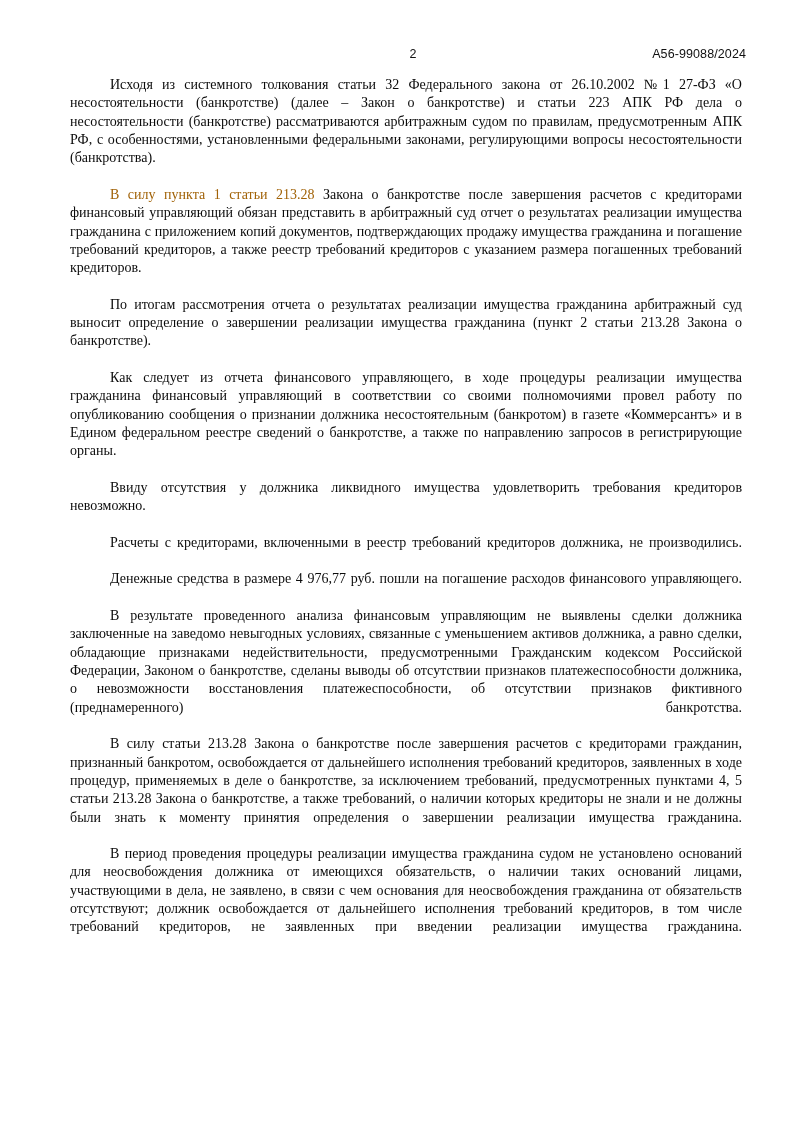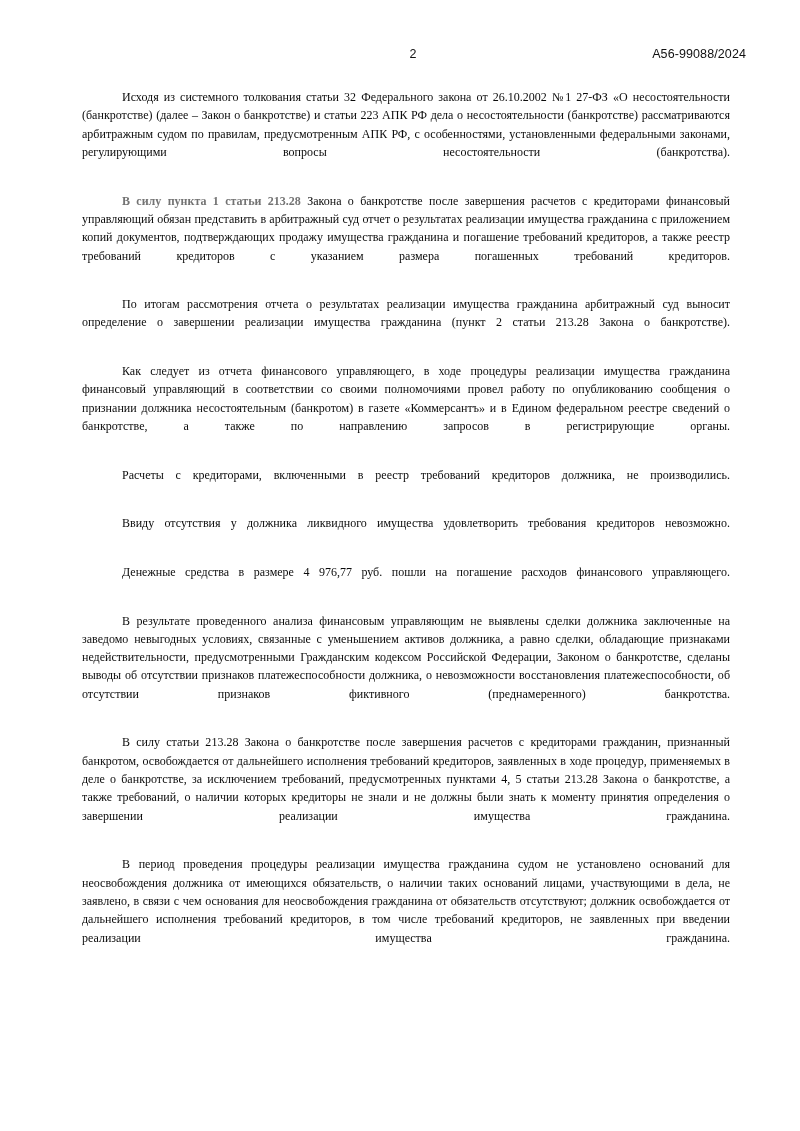--- a/index.html
+++ b/index.html
@@ -56,42 +56,41 @@
 
   
   .doc-body {
     position: absolute;
     left: 70px;
     top: 76px;
     width: 672px;
   }
 
   p.para {
-    margin: 12px;
+    margin: 0;
     padding: 0;
     text-indent: 40px;
     text-align: justify;
     text-justify: inter-word;
-    font-size: 12px;
+    font-size: 14px;
     line-height: 18.32px;
     letter-spacing: 0.01px;
     word-spacing: 0.2px;
     hyphens: none;
   }
   
   p.para::after {
     content: "";
     display: inline-block;
     width: 100%;
   }
   p.para.nostretch::after { display: none; }
 
   .link {
-    color: #737373;
-    font-weight: bold;
+    color: #a16207;
   }
 </style>
 </head>
 <body>
 
 <div class="page">
 
   <div class="page-header">
     <span class="folio">2</span>
     <span class="case-no">A56-99088/2024</span>
@@ -102,23 +101,23 @@
     <p class="para">Исходя из системного толкования статьи 32 Федерального закона от 26.10.2002 №1 27-ФЗ «О несостоятельности (банкротстве) (далее – Закон о банкротстве) и статьи 223 АПК РФ дела о несостоятельности (банкротстве) рассматриваются арбитражным судом по правилам, предусмотренным АПК РФ, с особенностями, установленными федеральными законами, регулирующими вопросы несостоятельности (банкротства).</p>
 
     <p class="para"><span class="link">В силу пункта 1 статьи 213.28</span><span> Закона о банкротстве после завершения расчетов с кредиторами финансовый управляющий обязан представить в арбитражный суд отчет о результатах реализации имущества гражданина с приложением копий документов, подтверждающих продажу имущества гражданина и погашение требований кредиторов, а также реестр требований кредиторов с указанием размера погашенных требований кредиторов.</span></p>
 
     <p class="para">По итогам рассмотрения отчета о результатах реализации имущества гражданина арбитражный суд выносит определение о завершении реализации имущества гражданина (пункт 2 статьи 213.28 Закона о банкротстве).</p>
 
     <p class="para">Как следует из отчета финансового управляющего, в ходе процедуры реализации имущества гражданина финансовый управляющий в соответствии со своими полномочиями провел работу по опубликованию сообщения о признании должника несостоятельным (банкротом) в газете «Коммерсантъ» и в Едином федеральном реестре сведений о банкротстве, а также по направлению запросов в регистрирующие органы.</p>
 
 
 
+    <p class="para">Ввиду отсутствия у должника ликвидного имущества удовлетворить требования кредиторов невозможно.</p>
+
     <p class="para">Расчеты с кредиторами, включенными в реестр требований кредиторов должника, не производились.</p>
-
-    <p class="para">Ввиду отсутствия у должника ликвидного имущества удовлетворить требования кредиторов невозможно.</p>
 
     <p class="para">Денежные средства в размере 4 976,77 руб. пошли на погашение расходов финансового управляющего.</p>
 
 
     <p class="para">В результате проведенного анализа финансовым управляющим не выявлены сделки должника заключенные на заведомо невыгодных условиях, связанные с уменьшением активов должника, а равно сделки, обладающие признаками недействительности, предусмотренными Гражданским кодексом Российской Федерации, Законом о банкротстве, сделаны выводы об отсутствии признаков платежеспособности должника, о невозможности восстановления платежеспособности,  об отсутствии признаков фиктивного (преднамеренного) банкротства.</p>
 
     <p class="para">В силу статьи 213.28 Закона о банкротстве после завершения расчетов с кредиторами гражданин, признанный банкротом, освобождается от дальнейшего исполнения требований кредиторов, заявленных в ходе процедур, применяемых в деле о банкротстве, за исключением требований, предусмотренных пунктами 4, 5 статьи 213.28 Закона о банкротстве, а также требований, о наличии которых кредиторы не знали и не должны были знать к моменту принятия определения о завершении реализации имущества гражданина.</p>
 
     <p class="para">В период проведения процедуры реализации имущества гражданина судом не установлено оснований для неосвобождения должника от имеющихся обязательств, о наличии таких оснований лицами, участвующими в дела, не заявлено, в связи с чем основания для неосвобождения гражданина от обязательств отсутствуют; должник освобождается  от дальнейшего исполнения требований кредиторов, в том числе требований кредиторов, не заявленных при введении реализации имущества гражданина.</p>
 

